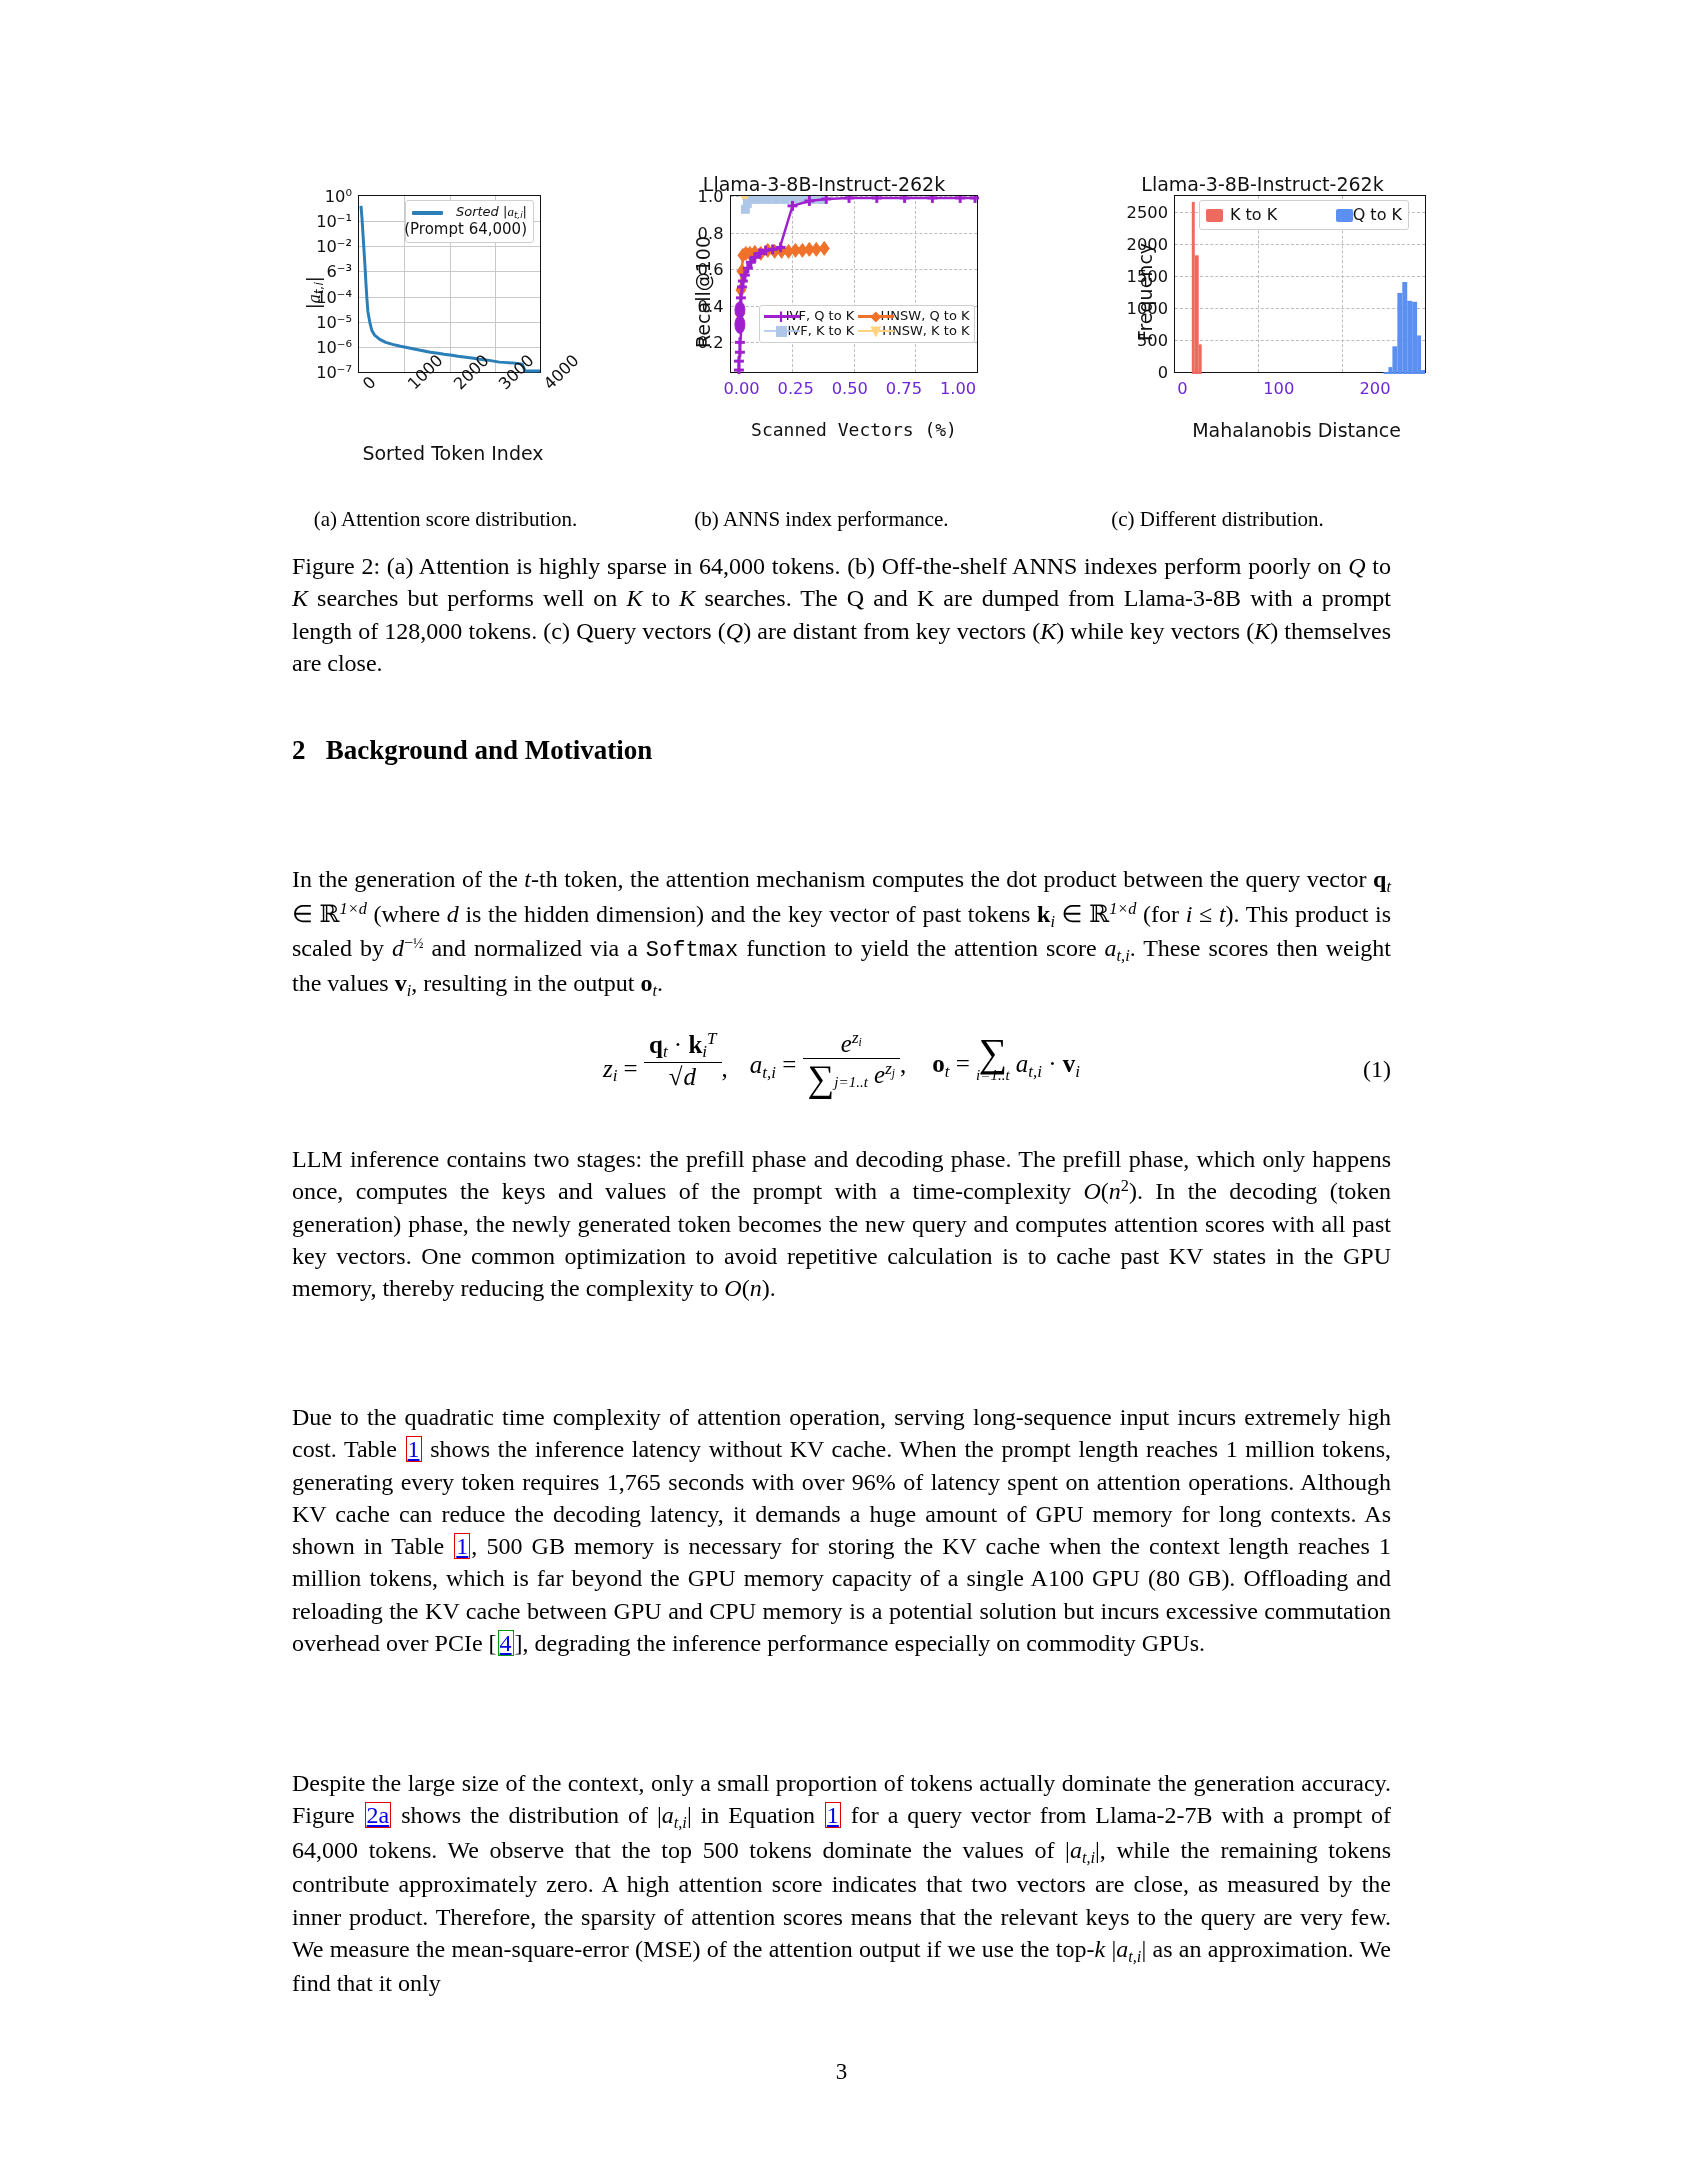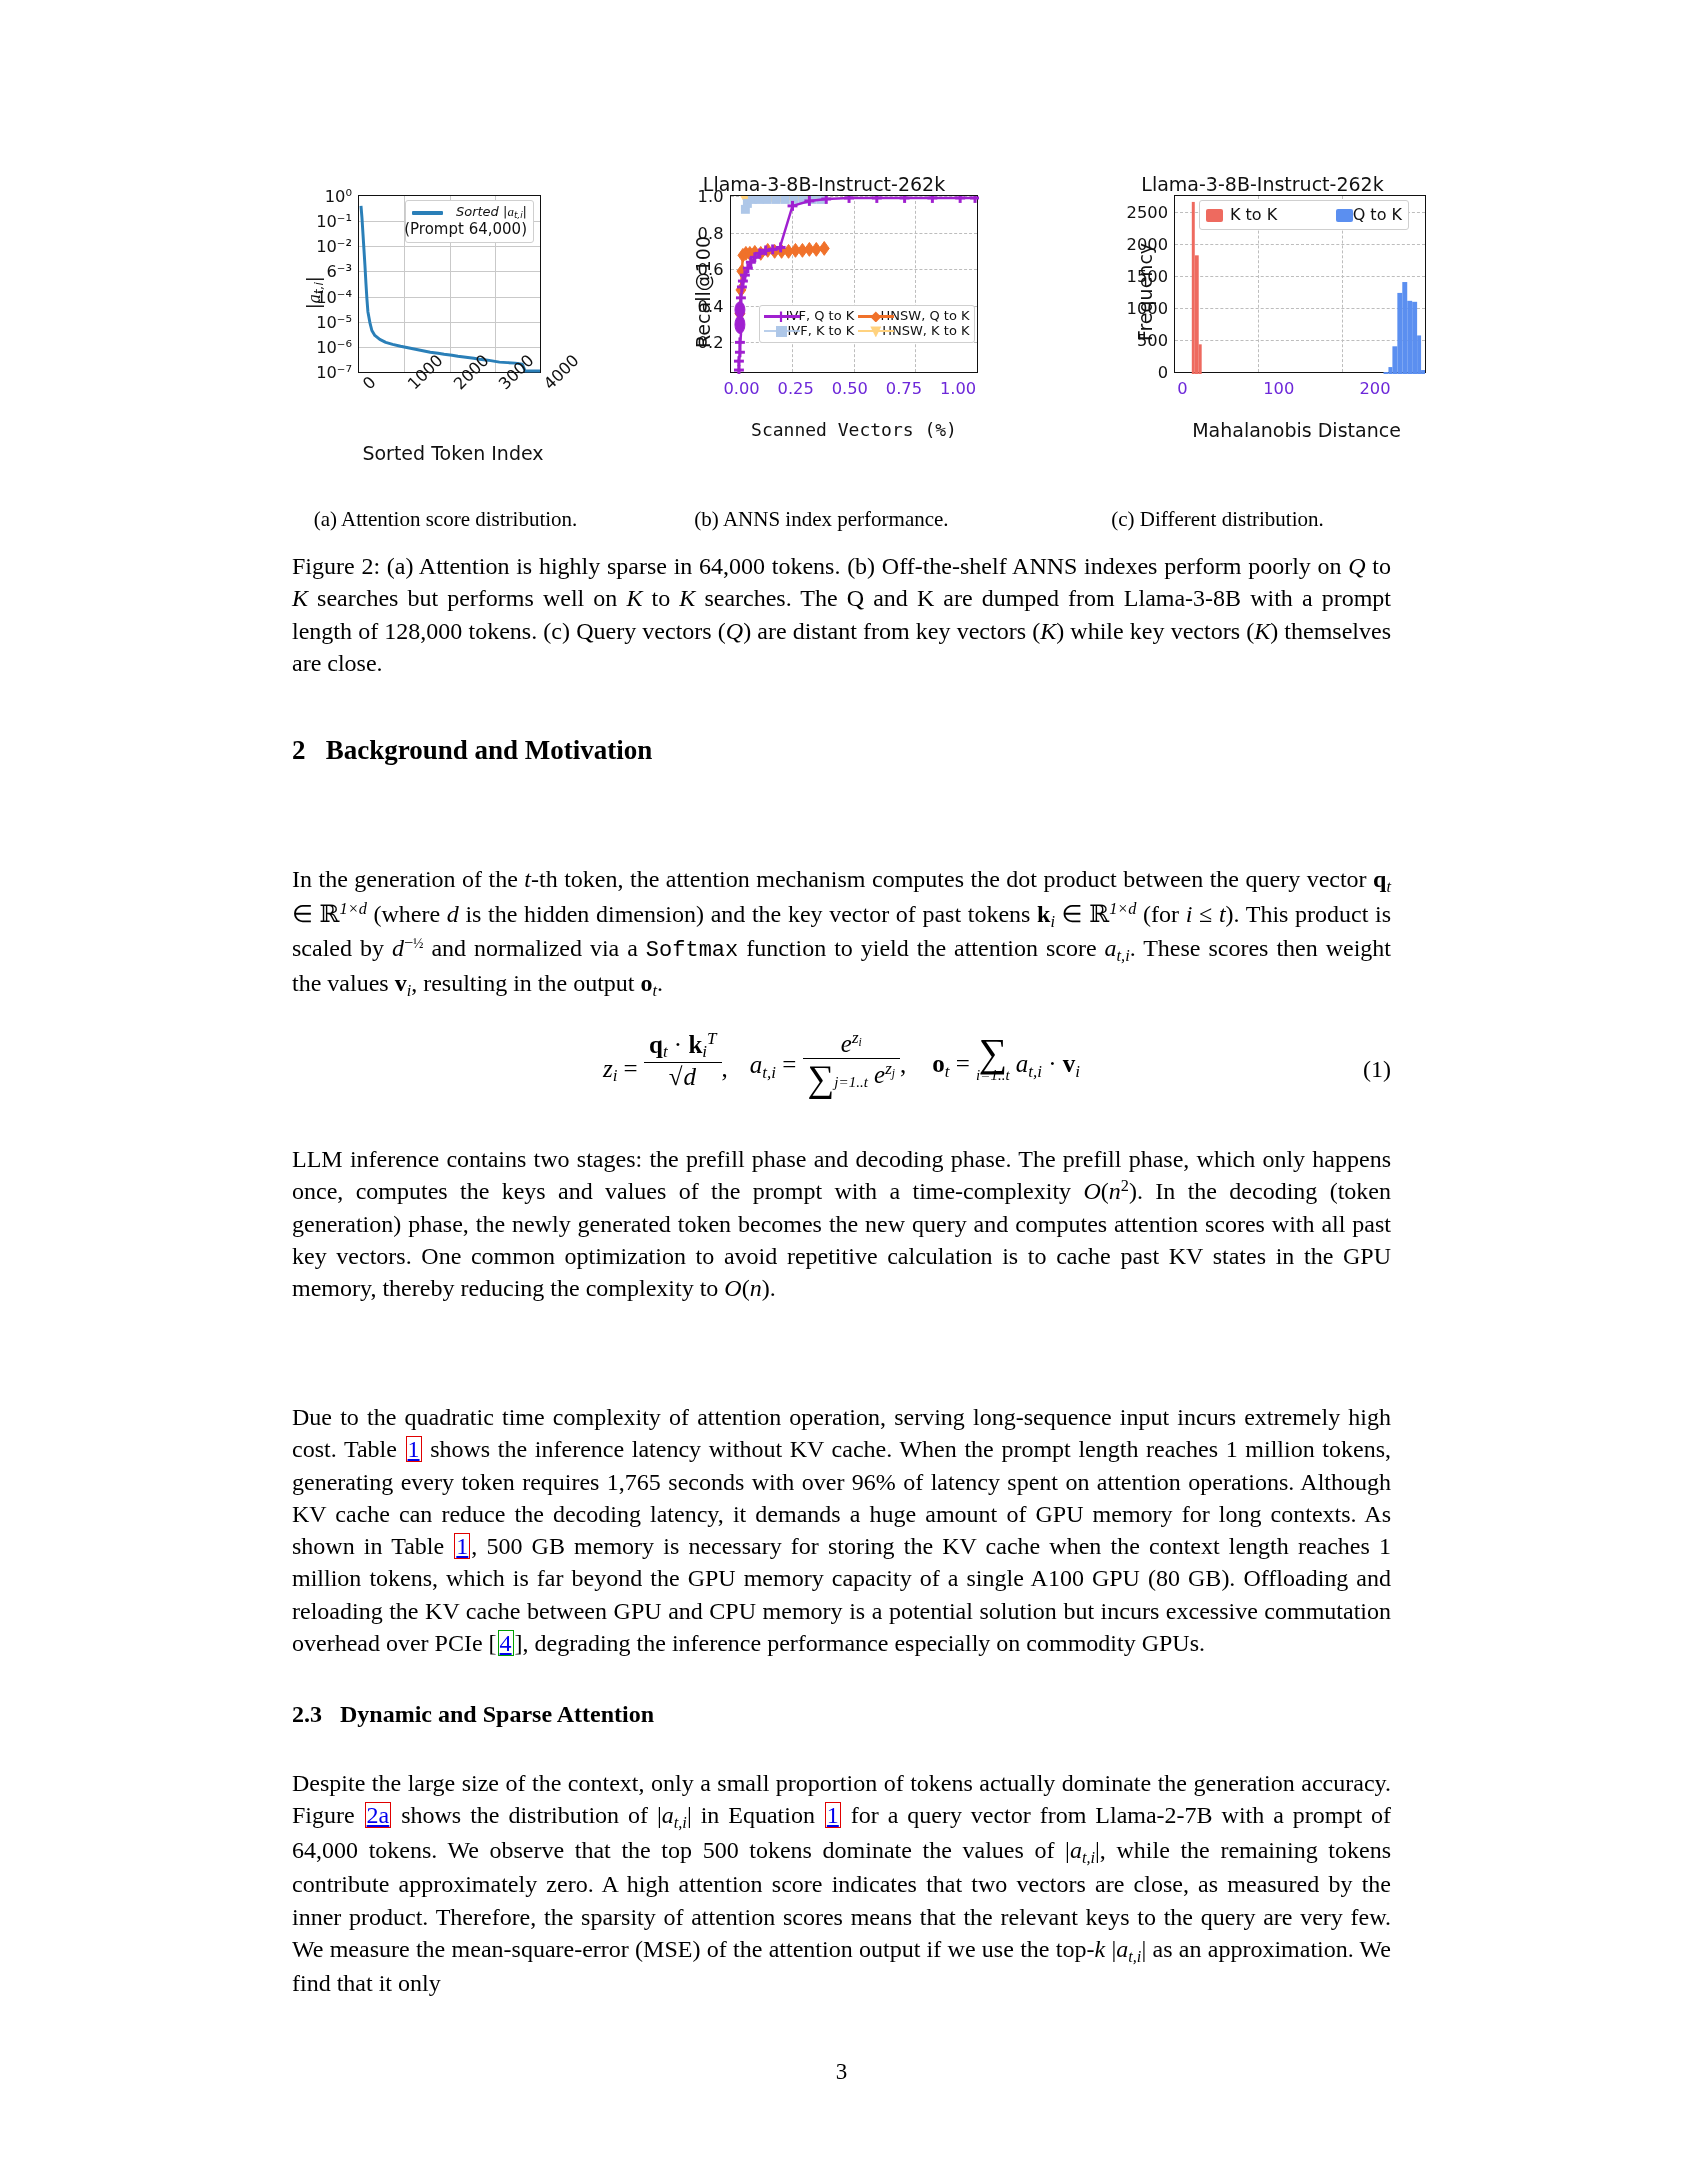--- a/index.html
+++ b/index.html
@@ -448,23 +448,20 @@
 
   <div class="para" style="top:1143px;">
     <span>LLM inference contains two stages: the prefill phase and decoding phase. The prefill phase, which only happens once, computes the keys and values of the prompt with a time-complexity </span><span class="mathit">O</span>(<span class="mathit">n</span><span class="sup">2</span>)<span>. In the decoding (token generation) phase, the newly generated token becomes the new query and computes attention scores with all past key vectors. One common optimization to avoid repetitive calculation is to cache past KV states in the GPU memory, thereby reducing the complexity to </span><span class="mathit">O</span>(<span class="mathit">n</span>)<span>.</span>
   </div>
 
 
   <div class="para" style="top:1401px;">
     <span>Due to the quadratic time complexity of attention operation, serving long-sequence input incurs extremely high cost. Table </span><a class="lnk" href="#">1</a><span> shows the inference latency without KV cache. When the prompt length reaches 1 million tokens, generating every token requires 1,765 seconds with over 96% of latency spent on attention operations. Although KV cache can reduce the decoding latency, it demands a huge amount of GPU memory for long contexts. As shown in Table </span><a class="lnk" href="#">1</a><span>, 500 GB memory is necessary for storing the KV cache when the context length reaches 1 million tokens, which is far beyond the GPU memory capacity of a single A100 GPU (80 GB). Offloading and reloading the KV cache between GPU and CPU memory is a potential solution but incurs excessive commutation overhead over PCIe </span>[<a class="lnk lnk-green" href="#">4</a>]<span>, degrading the inference performance especially on commodity GPUs.</span>
   </div>
 
-  <div class="h2" style="top:1701px;">
-    <span>2.3</span>&nbsp;&nbsp;&nbsp;<span>Dynamic and Sparse Attention</span>
-  </div>
 
   <div class="para" style="top:1767px;">
     <span>Despite the large size of the context, only a small proportion of tokens actually dominate the generation accuracy. Figure </span><a class="lnk" href="#">2a</a><span> shows the distribution of </span>|<span class="mathit">a</span><span class="sub">t,i</span>|<span> in Equation </span><a class="lnk" href="#">1</a><span> for a query vector from Llama-2-7B with a prompt of 64,000 tokens. We observe that the top 500 tokens dominate the values of </span>|<span class="mathit">a</span><span class="sub">t,i</span>|<span>, while the remaining tokens contribute approximately zero. A high attention score indicates that two vectors are close, as measured by the inner product. Therefore, the sparsity of attention scores means that the relevant keys to the query are very few. We measure the mean-square-error (MSE) of the attention output if we use the top-</span><span class="mathit">k</span> |<span class="mathit">a</span><span class="sub">t,i</span>|<span> as an approximation. We find that it only</span>
   </div>
 
   <div class="pageno">3</div>
 </div>
 
 
 </body></html>

